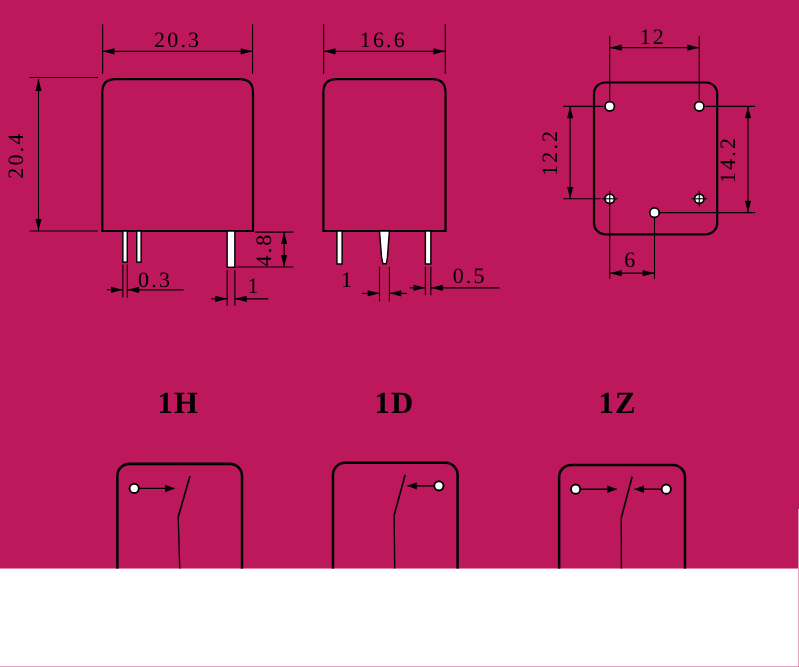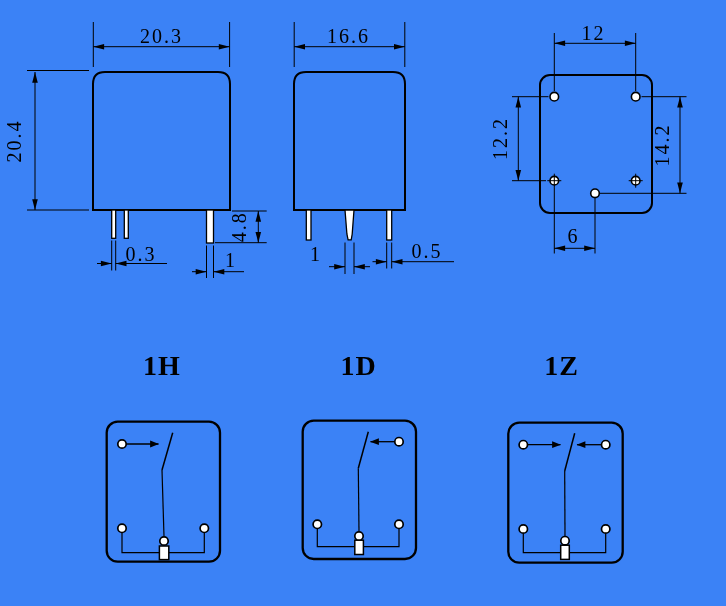--- a/index.html
+++ b/index.html
@@ -1,16 +1,16 @@
 <!DOCTYPE html>
 <html><head>
 <meta charset="utf-8">
 <style>
   html,body{margin:0;padding:0;background:#ffffff;}
-  .canvas{width:726px;height:606px;position:relative;background:#3b82f6;overflow:hidden;}
+  .canvas{width:726px;height:517px;position:relative;background:#be185d;overflow:hidden;}
   svg{display:block;}
   .outline{fill:none;stroke:#000;stroke-width:2;}
   .pin{fill:#fff;stroke:#000;stroke-width:1.3;}
   .dimline{stroke:#000;stroke-width:1;fill:none;}
   .thin{stroke:#000;stroke-width:1;fill:none;}
   .dimtext{font-family:"Liberation Serif","DejaVu Serif",serif;font-size:20px;fill:#000;letter-spacing:2px;}
   .hole{fill:#fff;stroke:#000;stroke-width:1.6;}
   .schembox{fill:none;stroke:#000;stroke-width:2.3;}
   .term{fill:#fff;stroke:#000;stroke-width:1.7;}
   .wire{stroke:#000;stroke-width:1.2;fill:none;}

